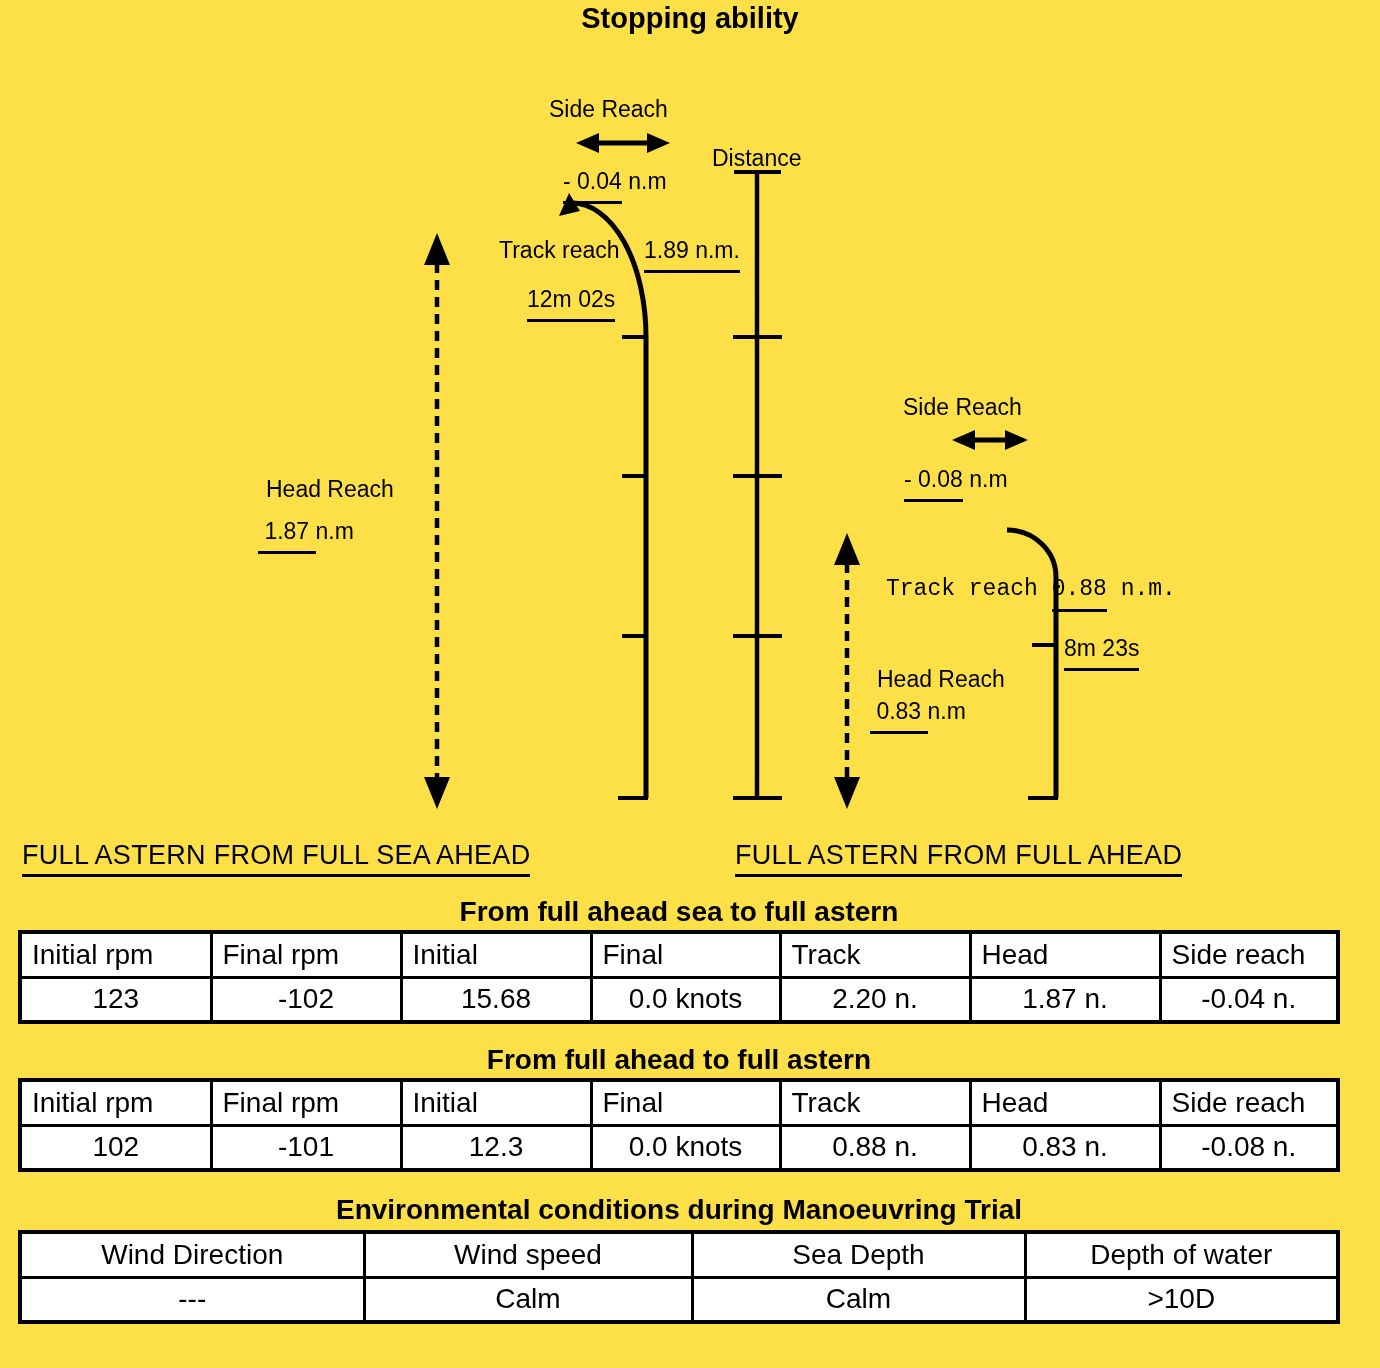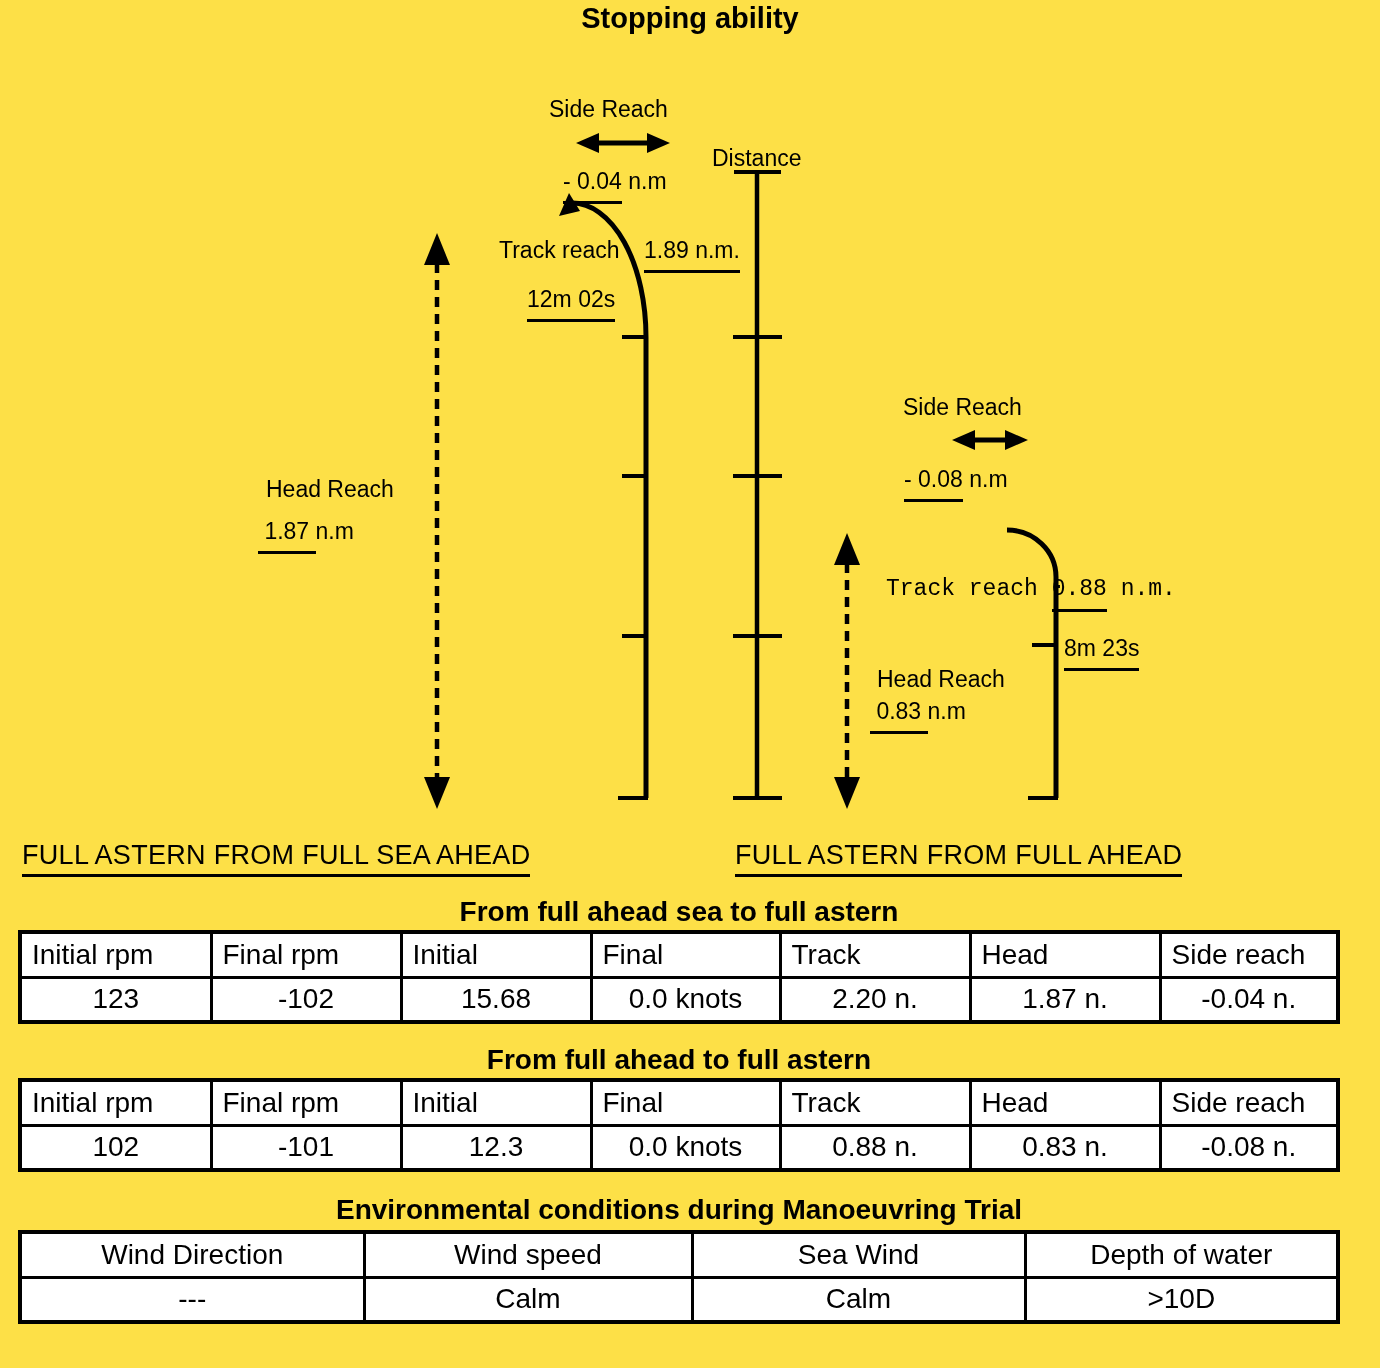--- a/index.html
+++ b/index.html
@@ -168,21 +168,21 @@
     <colgroup>
         <col style="width:344px">
         <col style="width:328px">
         <col style="width:333px">
         <col>
       </colgroup>
     <tbody>
         <tr>
       <td class="hb">Wind Direction</td>
       <td class="hb">Wind speed</td>
-      <td class="hb">Sea Wind</td>
+      <td class="hb">Sea Depth</td>
       <td class="hb">Depth of water</td>
     </tr>
     <tr>
       <td class="vc">---</td>
       <td class="vc">Calm</td>
       <td class="vc">Calm</td>
       <td class="vc small">&gt;10D</td>
     </tr>
   </tbody>
     </table>

